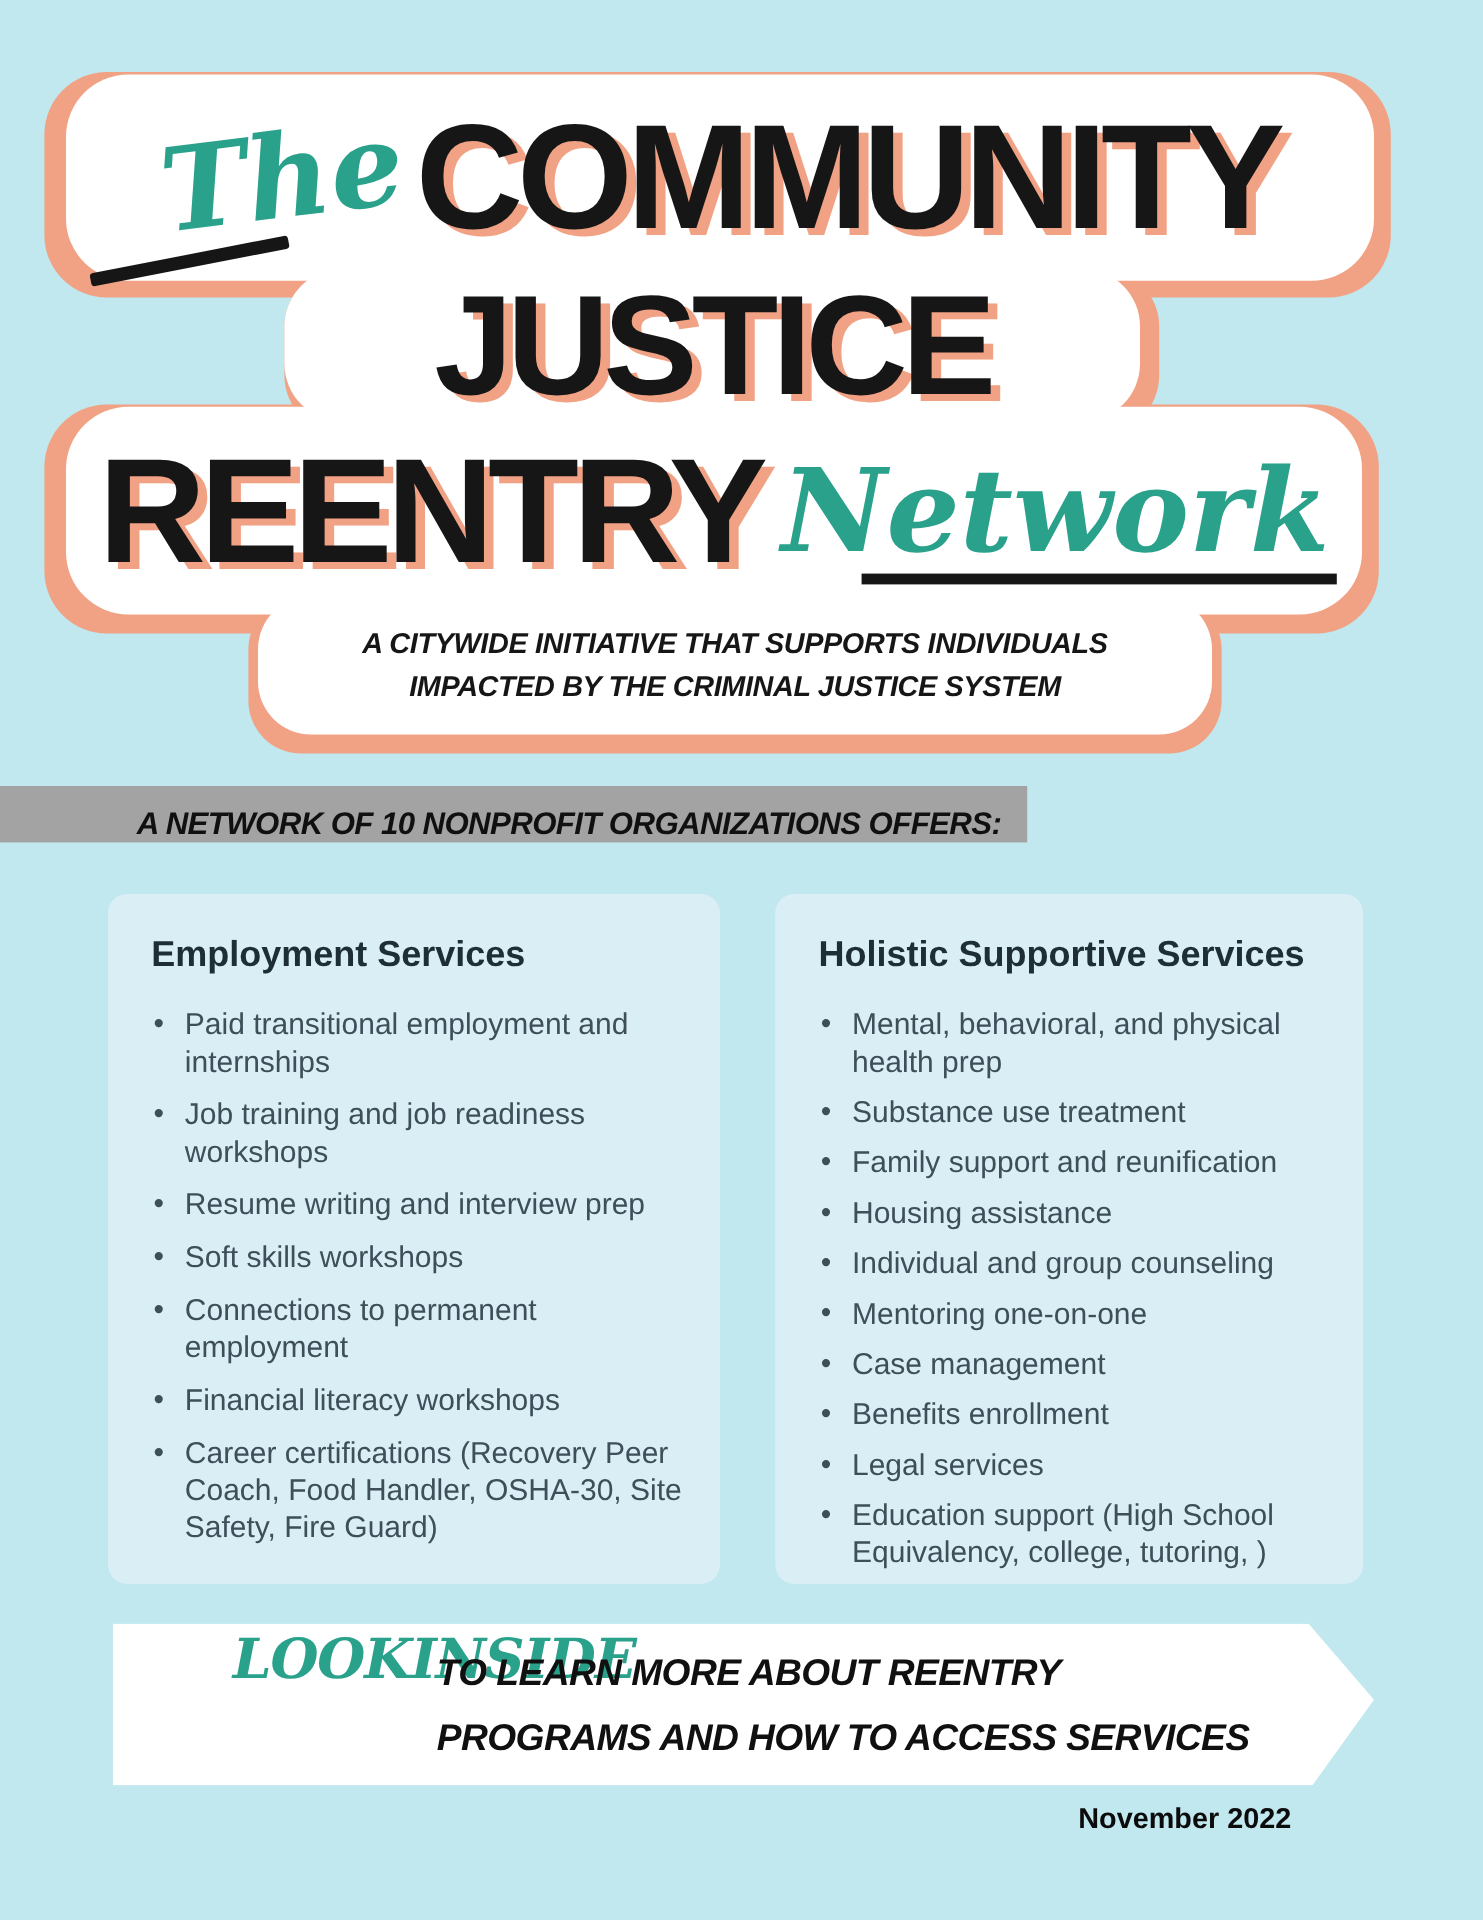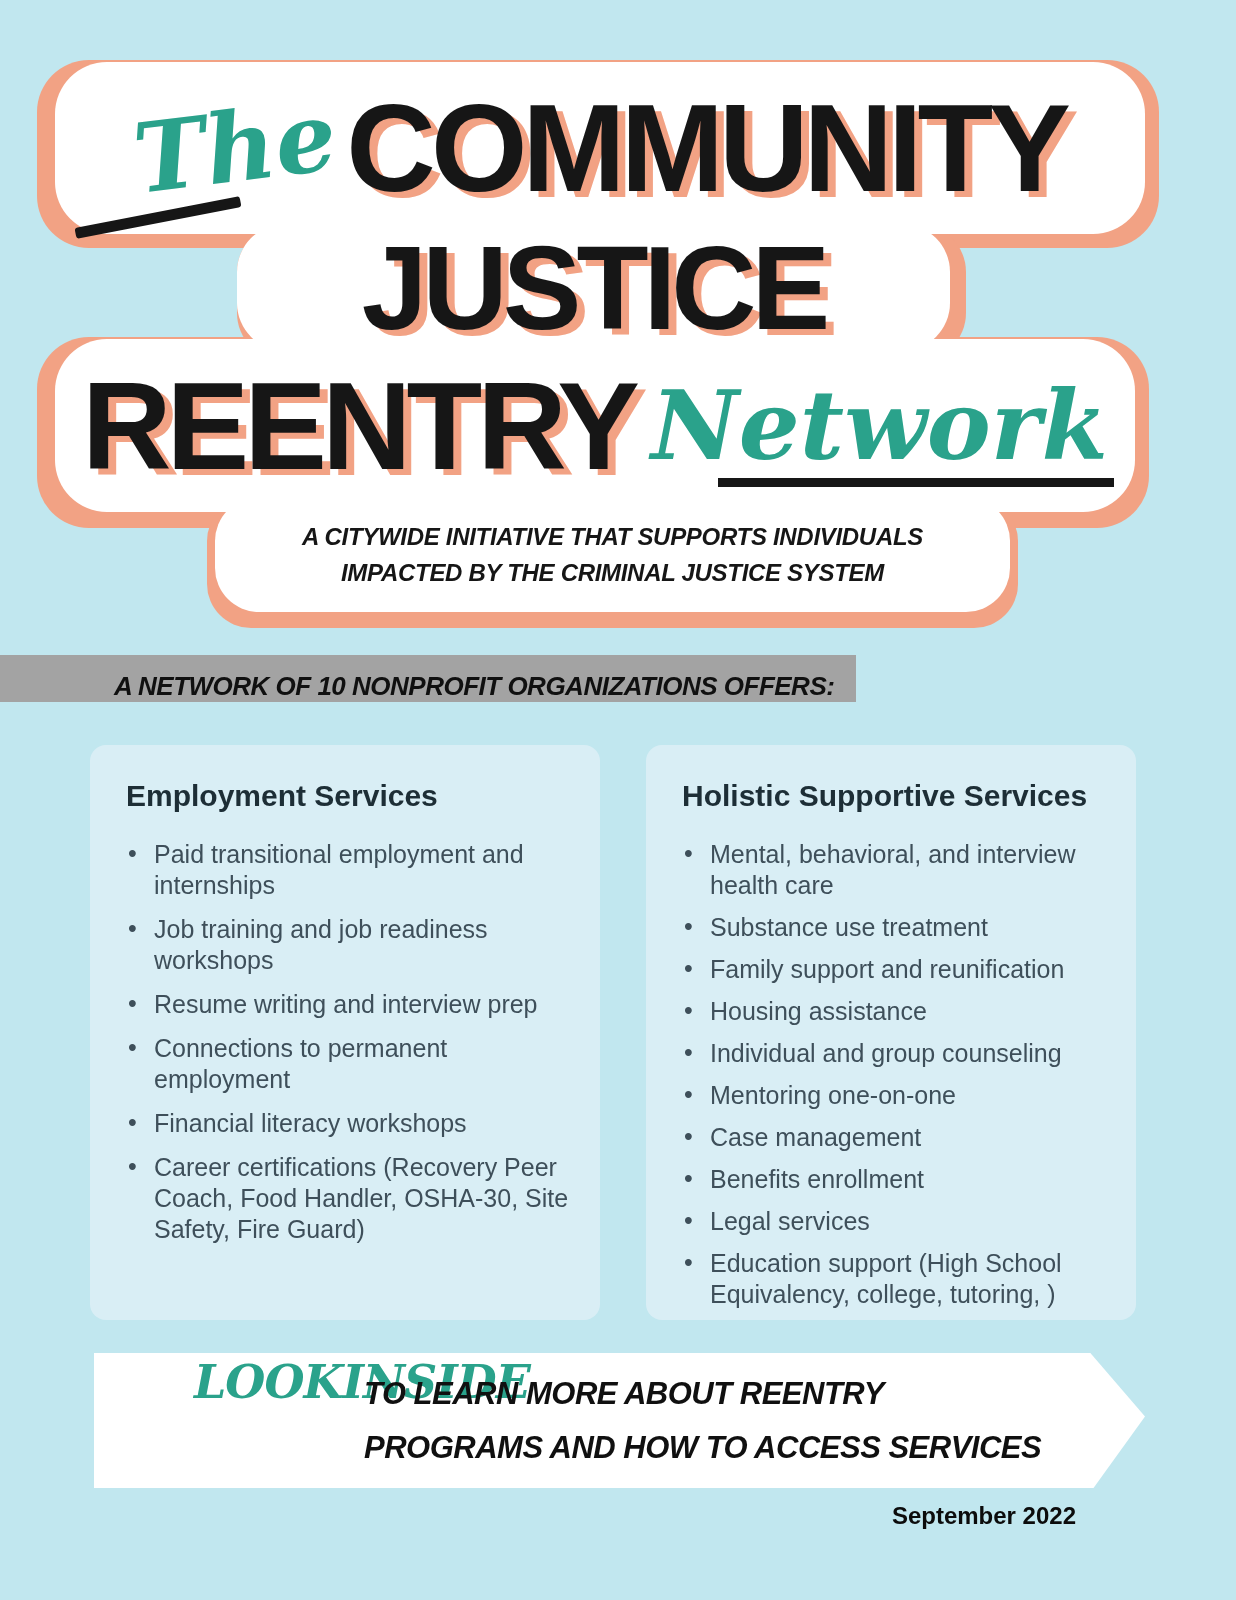--- a/index.html
+++ b/index.html
@@ -157,30 +157,31 @@
 <div id="offer-banner">
   <span class="label">A NETWORK OF 10 NONPROFIT ORGANIZATIONS OFFERS:</span>
 </div>
 
 <div class="panel" id="panel-left">
   <h2>Employment Services</h2>
   <ul>
       <li class="bullet-item">Paid transitional employment and internships</li>
       <li class="bullet-item">Job training and job readiness workshops</li>
       <li class="bullet-item">Resume writing and interview prep</li>
+      <li class="bullet-item">Soft skills workshops</li>
       <li class="bullet-item">Connections to permanent employment</li>
       <li class="bullet-item">Financial literacy workshops</li>
       <li class="bullet-item">Career certifications (Recovery Peer Coach, Food Handler, OSHA-30, Site Safety, Fire Guard)</li>
     </ul>
 </div>
 
 <div class="panel" id="panel-right">
   <h2>Holistic Supportive Services</h2>
   <ul>
-      <li class="bullet-item">Mental, behavioral, and interview health care</li>
+      <li class="bullet-item">Mental, behavioral, and physical health prep</li>
       <li class="bullet-item">Substance use treatment</li>
       <li class="bullet-item">Family support and reunification</li>
       <li class="bullet-item">Housing assistance</li>
       <li class="bullet-item">Individual and group counseling</li>
       <li class="bullet-item">Mentoring one-on-one</li>
       <li class="bullet-item">Case management</li>
       <li class="bullet-item">Benefits enrollment</li>
       <li class="bullet-item">Legal services</li>
       <li class="bullet-item">Education support (High School Equivalency, college, tutoring, )</li>
     </ul>
@@ -191,13 +192,13 @@
     <span class="look-line">LOOK</span>
     <span class="look-line">INSIDE</span>
     <div id="look-underline"></div>
   </div>
   <div id="message-col">
     <span class="message-line">TO LEARN MORE ABOUT REENTRY</span>
     <span class="message-line">PROGRAMS AND HOW TO ACCESS SERVICES</span>
   </div>
 </div>
 
-<div id="date">September 2022</div>
+<div id="date">November 2022</div>
 
 </body></html>

